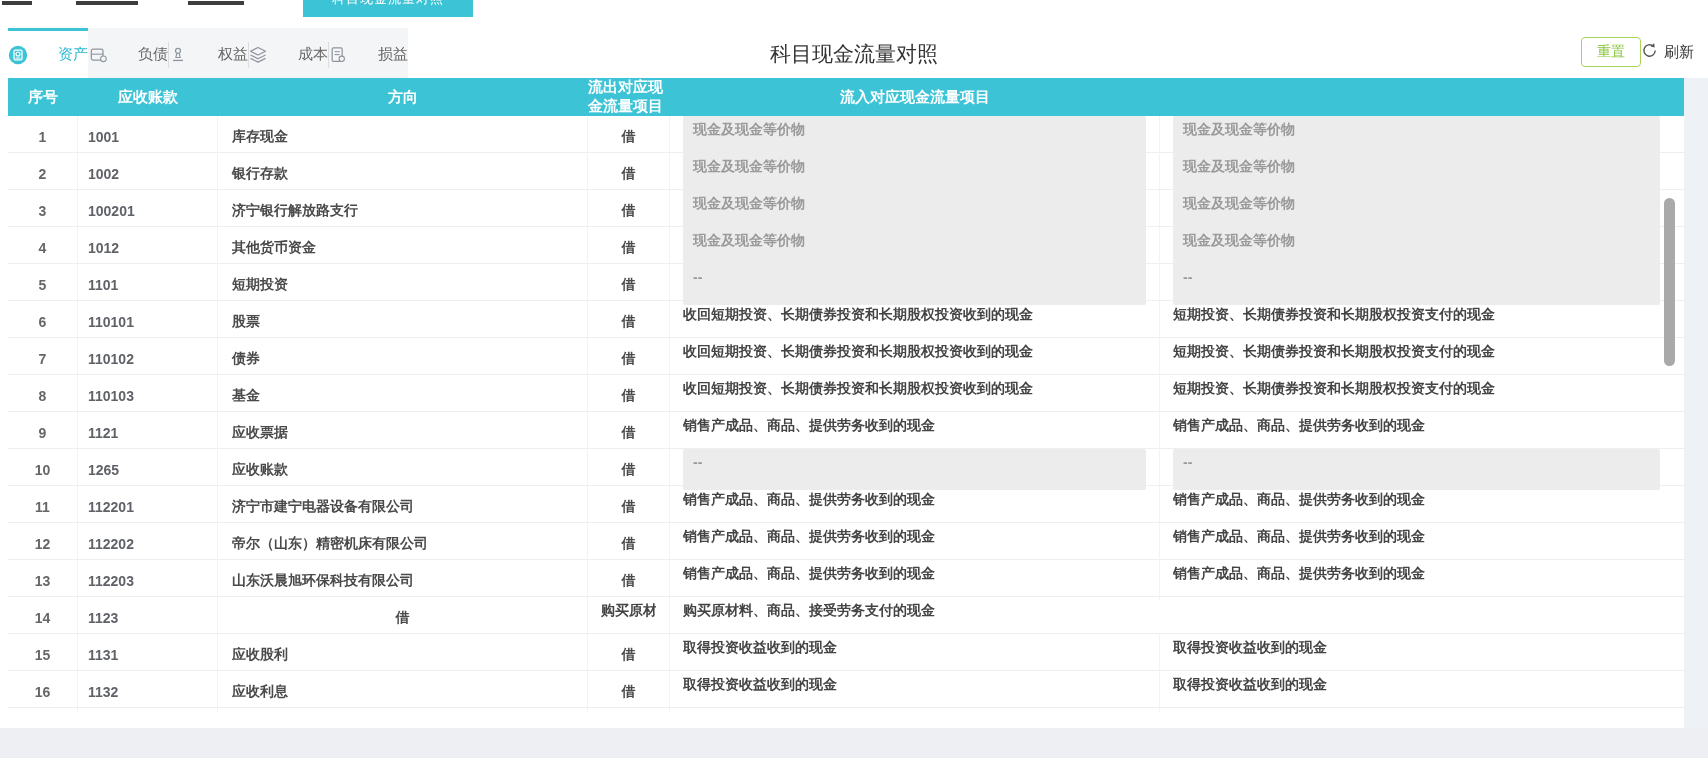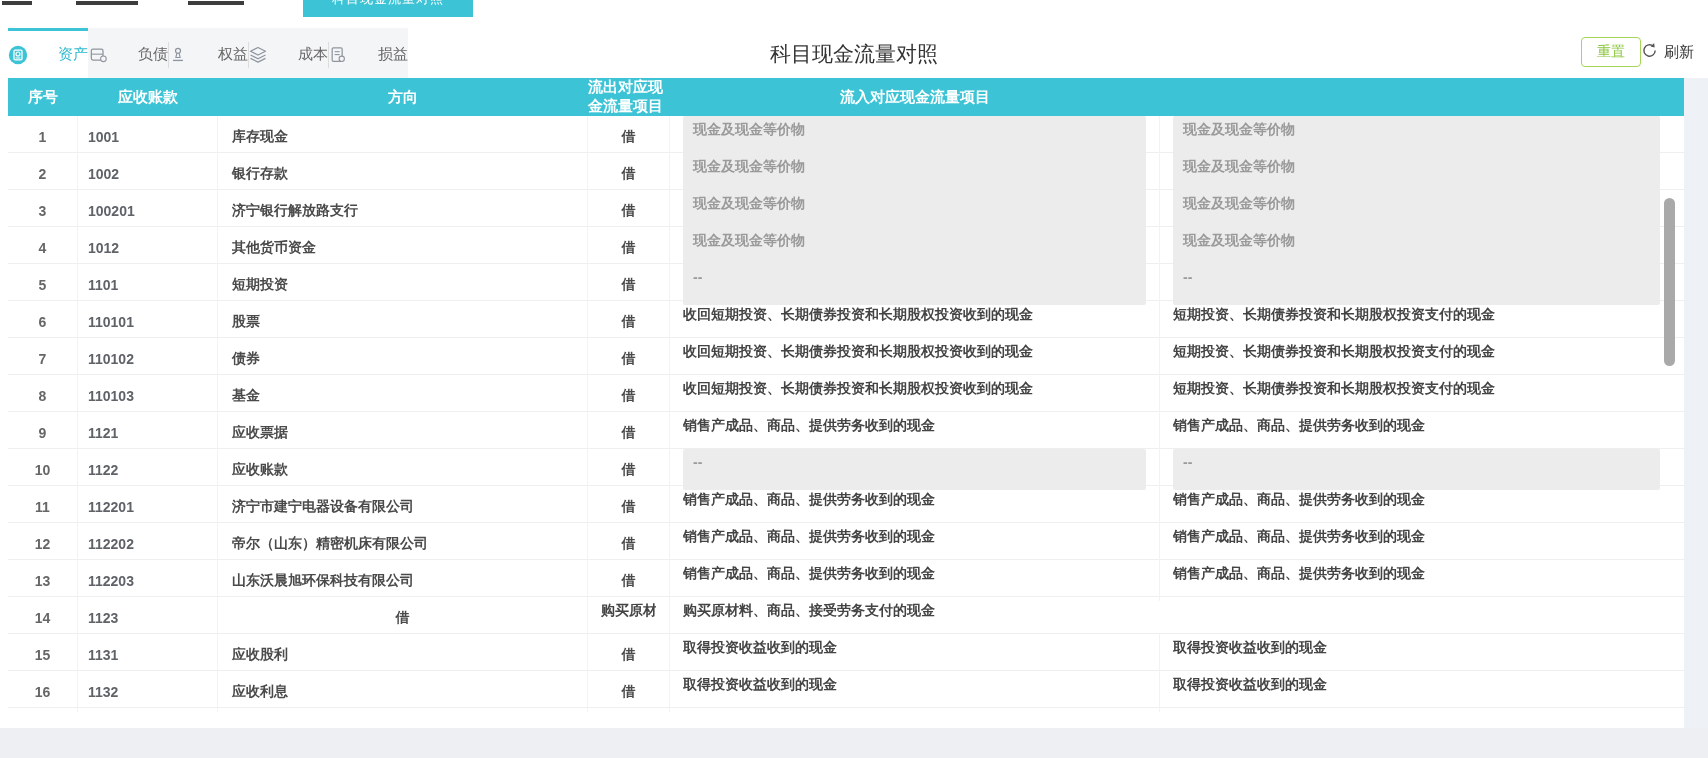--- a/index.html
+++ b/index.html
@@ -261,21 +261,21 @@
           <div class="td c-dir">借</div>
           <div class="td field-cell">
             <div class="field plain">销售产成品、商品、提供劳务收到的现金</div>
           </div>
           <div class="td field-cell out">
             <div class="field plain">销售产成品、商品、提供劳务收到的现金</div>
           </div>
         </div>
         <div class="tr">
           <div class="td c-no">10</div>
-          <div class="td c-code">1122</div>
+          <div class="td c-code">1265</div>
           <div class="td c-name">应收账款</div>
           <div class="td c-dir">借</div>
           <div class="td field-cell">
             <div class="field boxed">--</div>
           </div>
           <div class="td field-cell out">
             <div class="field boxed">--</div>
           </div>
         </div>
         <div class="tr">

